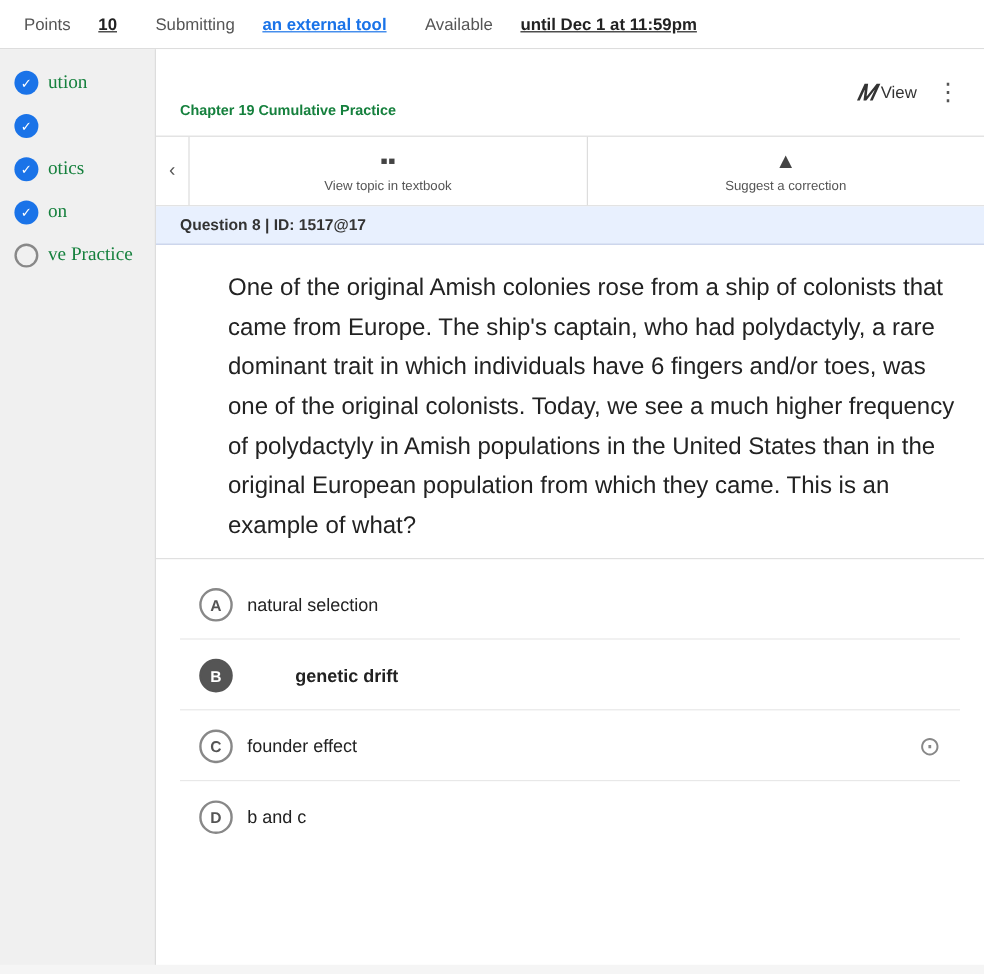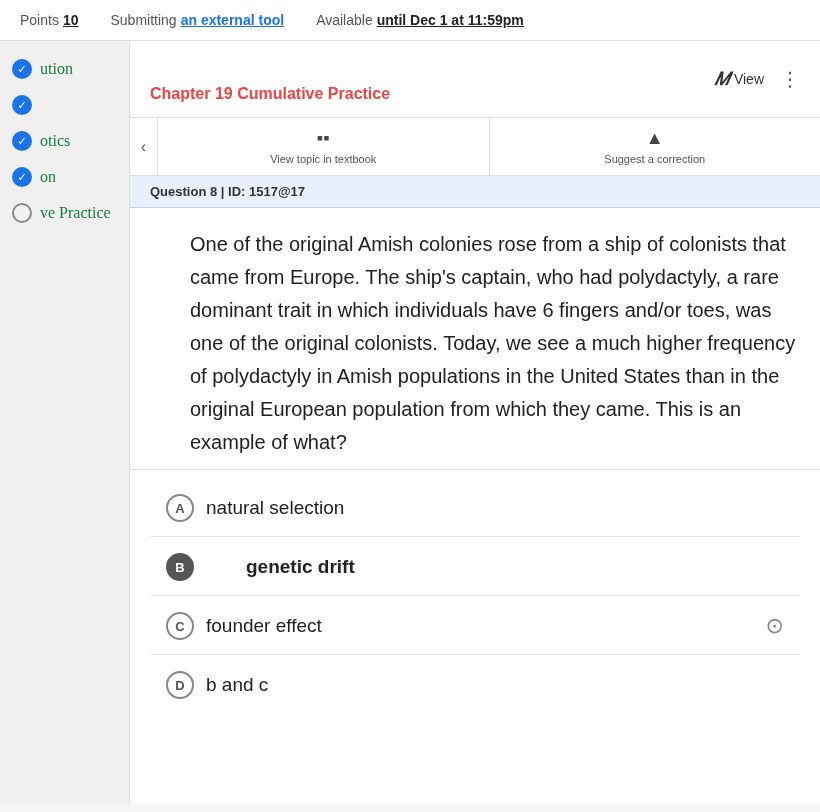--- a/index.html
+++ b/index.html
@@ -18,21 +18,21 @@
       gap: 32px;
       padding: 12px 20px;
       background: #fff;
       border-bottom: 1px solid #ddd;
       font-size: 14px;
       color: #333;
     }
     .top-bar-item {
       display: flex;
       align-items: center;
-      gap: 4px;
+      gap: 23px;
     }
     .top-bar-item .label {
       color: #555;
       font-weight: 400;
     }
     .top-bar-item .value {
       font-weight: 600;
       color: #222;
       text-decoration: underline;
     }
@@ -97,23 +97,23 @@
 
     
     .content-header {
       display: flex;
       align-items: center;
       justify-content: space-between;
       padding: 14px 20px;
       border-bottom: 1px solid #ddd;
     }
     .content-title {
-      font-size: 16px;
+      font-size: 12px;
       font-weight: 700;
-      color: #ef4444;
+      color: #15803d;
       margin-top: 30px;
     }
     .content-header-right {
       display: flex;
       align-items: center;
       gap: 16px;
     }
     .help-btn {
       display: flex;
       align-items: center;
@@ -234,21 +234,21 @@
       color: #555;
       flex-shrink: 0;
       background: #fff;
     }
     .option-circle.selected {
       background: #555;
       color: #fff;
       border-color: #555;
     }
     .option-label {
-      font-size: 19px;
+      font-size: 15px;
     }
     .option-label.bold {
       font-weight: 700;
       margin-left: 40px;
     }
     .scratch-icon {
       font-size: 22px;
       color: #888;
       cursor: pointer;
     }

